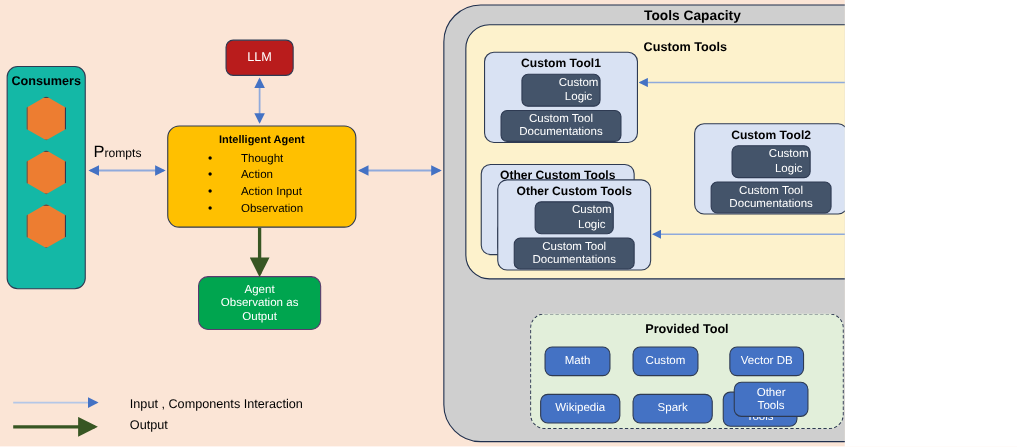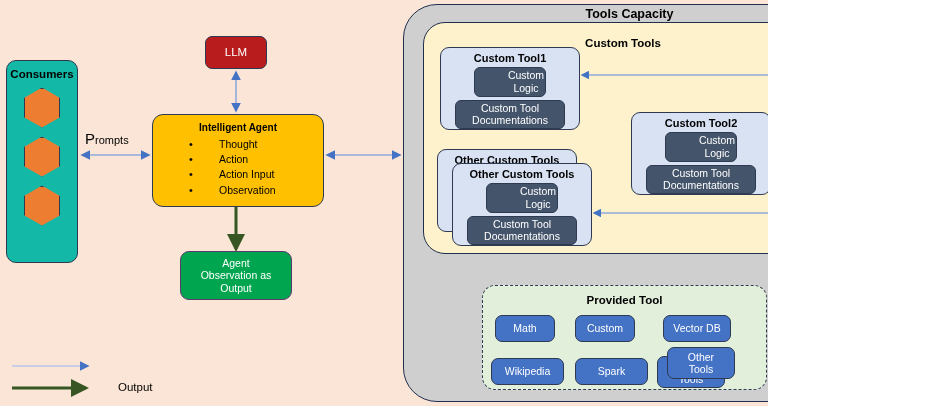--- a/index.html
+++ b/index.html
@@ -441,15 +441,16 @@
     </g>
 
     <g>
       <line x1="12" y1="366" x2="88" y2="366" stroke="#b4c7e7" stroke-width="1.6" marker-end="url(#ah-blue)"></line>
     </g>
     <g>
       <line x1="12" y1="388" x2="86" y2="388" stroke="#375623" stroke-width="3" marker-end="url(#ah-green)"></line>
     </g>
   </svg>
 
+  <div class="legend-text legend-input">Input , Components Interaction</div>
   <div class="legend-text legend-output">Output</div>
 
 </div>
 
 </body></html>

